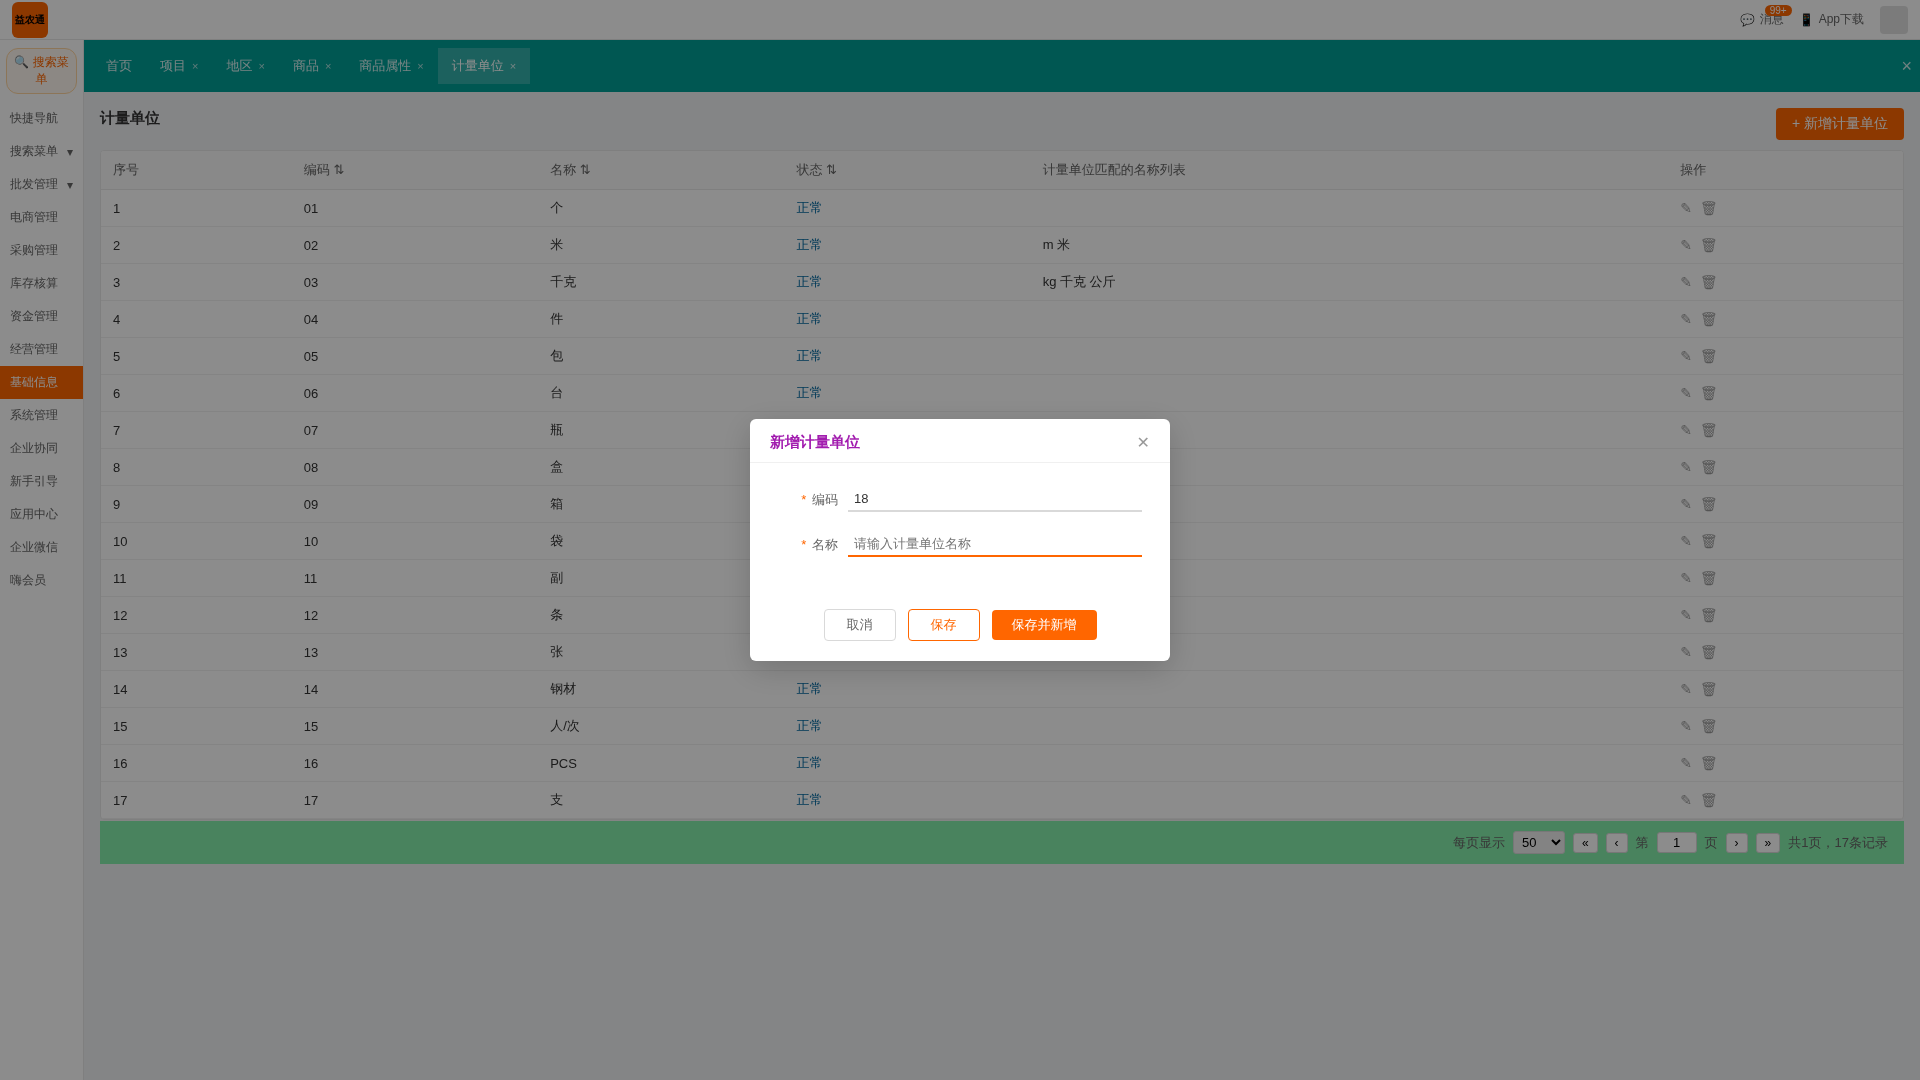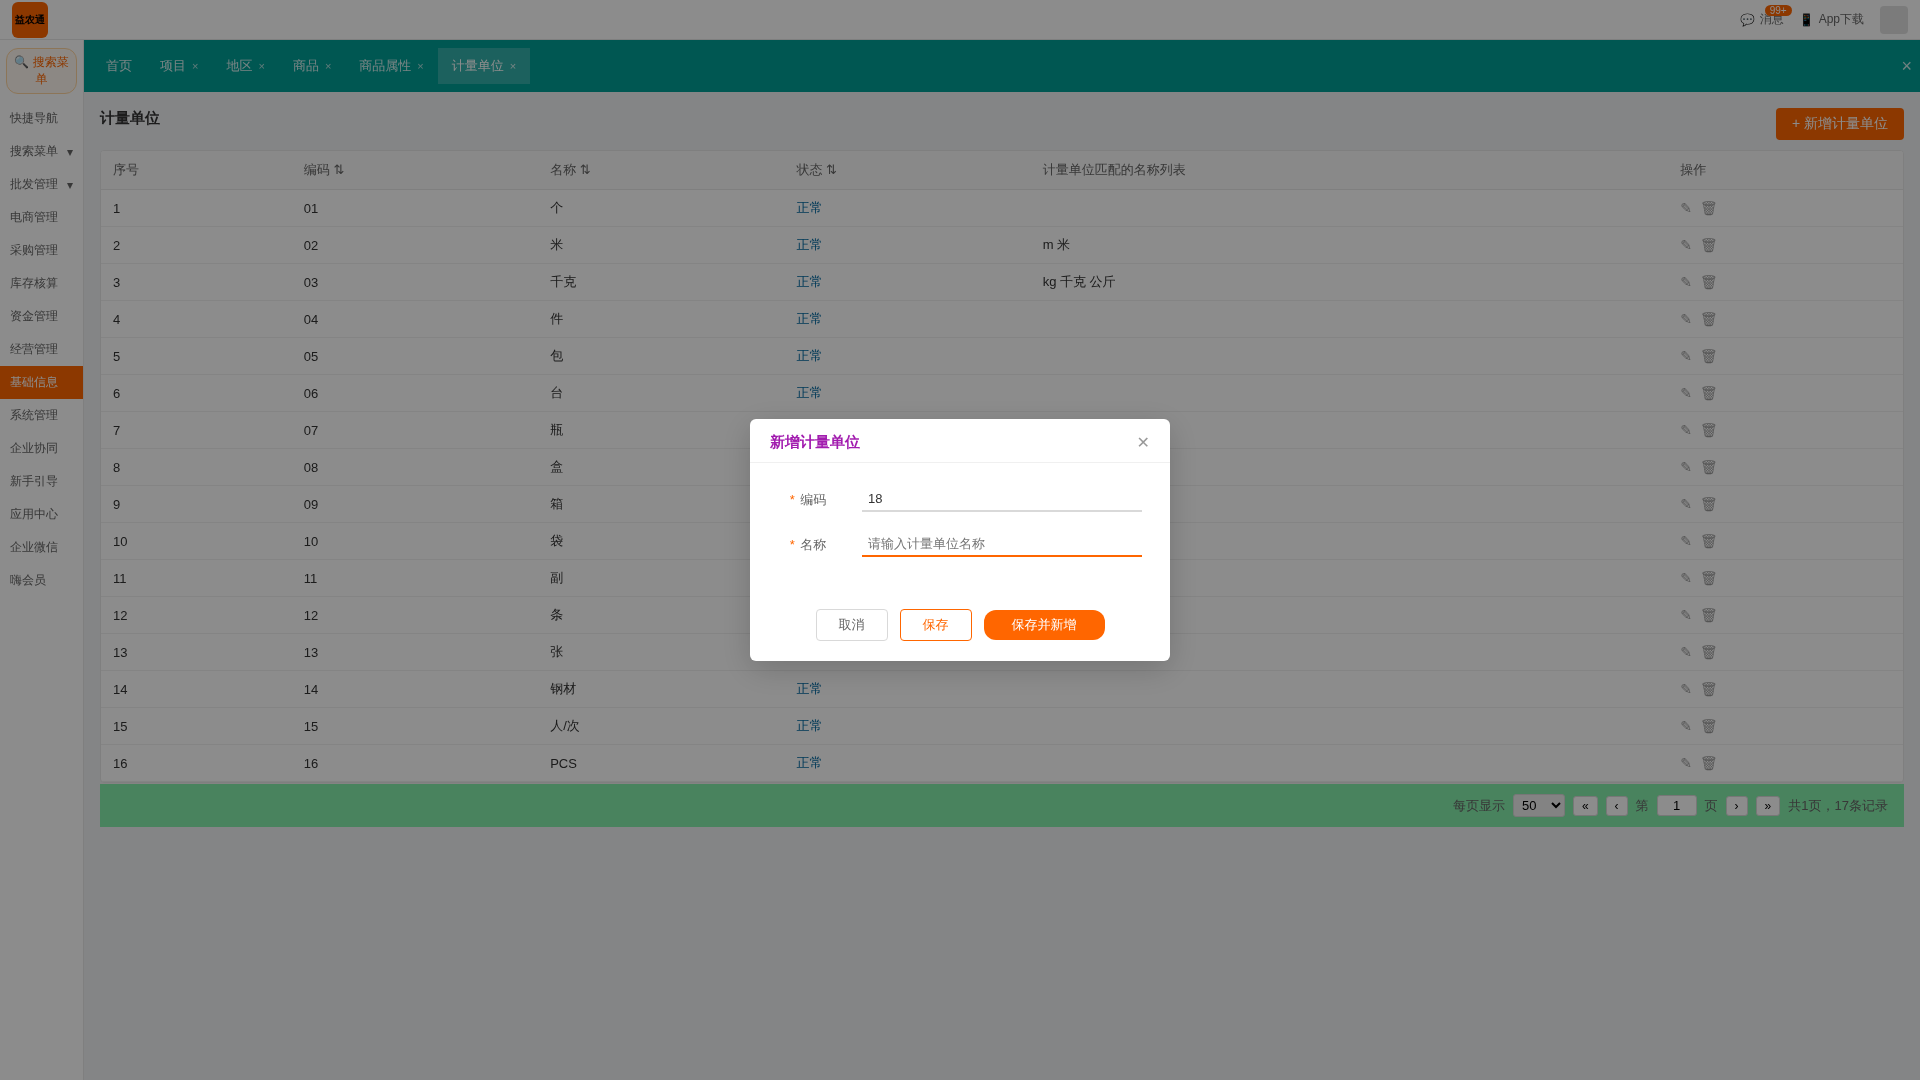--- a/index.html
+++ b/index.html
@@ -55,28 +55,28 @@
     
     .overlay { position: fixed; top: 0; left: 0; right: 0; bottom: 0; background: rgba(0,0,0,0.45); z-index: 200; display: flex; align-items: center; justify-content: center; }
 
     
     .modal { background: #fff; border-radius: 6px; width: 420px; box-shadow: 0 8px 32px rgba(0,0,0,0.18); }
     .modal-header { display: flex; align-items: center; justify-content: space-between; padding: 14px 20px 10px; border-bottom: 1px solid #f0f0f0; }
     .modal-title { font-size: 15px; font-weight: 600; color: #a21caf; }
     .modal-close { cursor: pointer; color: #999; font-size: 16px; }
     .modal-body { padding: 24px 28px 20px; }
     .form-item { display: flex; align-items: center; margin-bottom: 20px; }
-    .form-label { width: 60px; text-align: center; margin-right: 24px; color: #666; font-size: 13px; flex-shrink: 0; }
+    .form-label { width: 60px; text-align: right; margin-right: 10px; color: #666; font-size: 13px; flex-shrink: 0; }
     .form-label .required { color: #f60; margin-right: 2px; }
     .form-input { flex: 1; border: none; border-bottom: 2px solid #d9d9d9; padding: 4px 6px; font-size: 13px; outline: none; color: #333; }
     .form-input.focused { border-bottom-color: #f60; }
     .modal-footer { display: flex; align-items: center; justify-content: center; gap: 12px; padding: 12px 20px 20px; }
     .btn-cancel { border: 1px solid #d9d9d9; background: #fff; color: #666; border-radius: 4px; padding: 6px 22px; font-size: 13px; cursor: pointer; }
     .btn-save { border: 1px solid #f60; background: #fff; color: #f60; border-radius: 4px; padding: 6px 22px; font-size: 13px; cursor: pointer; }
-    .btn-save-new { border: none; background: #f60; color: #fff; border-radius: 12px; padding: 6px 28px; font-size: 13px; cursor: pointer; }
+    .btn-save-new { border: none; background: #f60; color: #fff; border-radius: 4px; padding: 6px 20px; font-size: 13px; cursor: pointer; }
   </style>
 </head>
 <body>
 
 <div class="top-bar">
   <div class="logo-area">
     <div class="logo-icon">
       <span style="font-size:10px;line-height:1.1;text-align:center;word-break:break-all;">益农通</span>
     </div>
   </div>
@@ -398,20 +398,33 @@
       <td>PCS</td>
       <td class="status-normal">正常</td>
       <td></td>
       <td>
         <div class="action-icons">
           <span class="action-icon">✎</span>
           <span class="action-icon">🗑</span>
         </div>
       </td>
     </tr>
+            <tr>
+      <td>17</td>
+      <td>17</td>
+      <td>支</td>
+      <td class="status-normal">正常</td>
+      <td></td>
+      <td>
+        <div class="action-icons">
+          <span class="action-icon">✎</span>
+          <span class="action-icon">🗑</span>
+        </div>
+      </td>
+    </tr>
           </tbody>
       </table>
     </div>
 
     <div class="pagination">
       <span>每页显示</span>
       <select class="page-select">
         <option>50</option>
         <option>10</option>
         <option>20</option>

